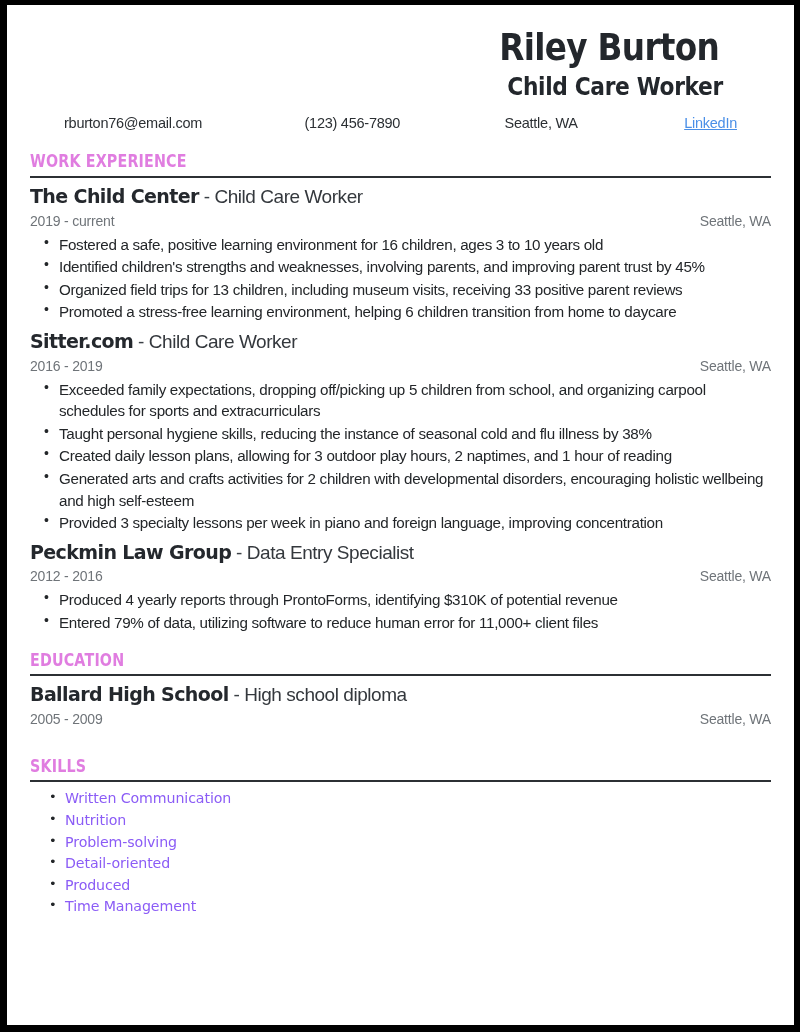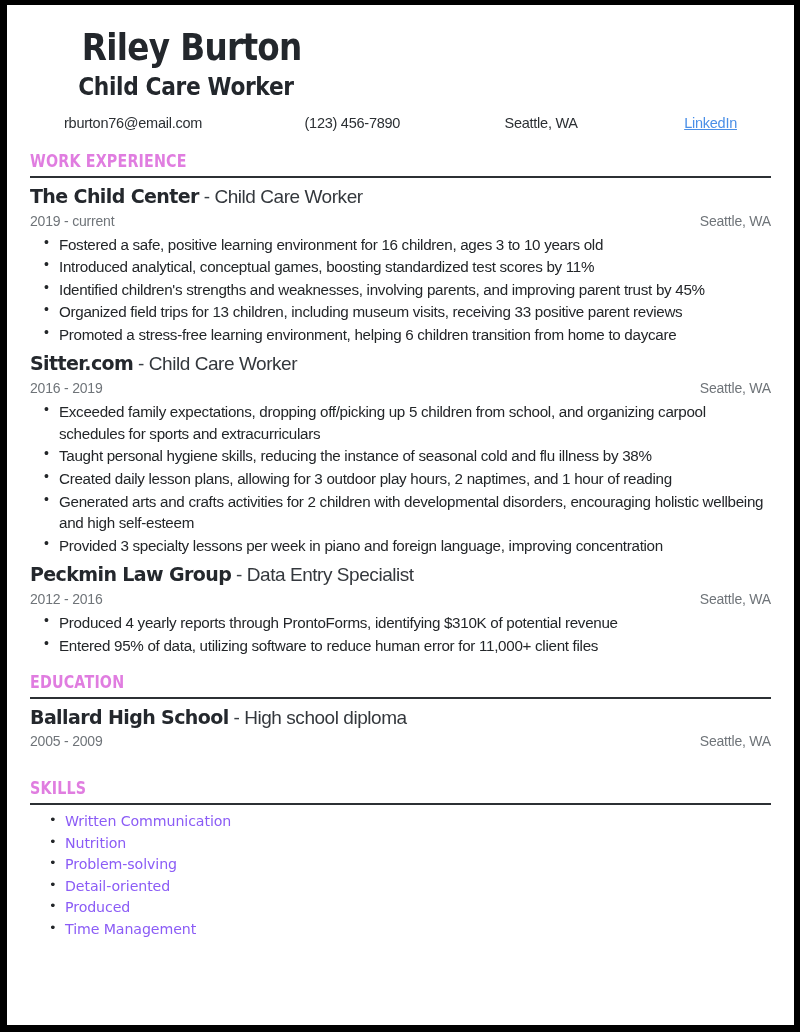--- a/index.html
+++ b/index.html
@@ -23,21 +23,21 @@
     height: 1020px;
     background: #ffffff;
     overflow: hidden;
   }
 
   #inner {
     padding: 22px 23px 0 23px;
   }
 
   
-  .hdr { text-align: left; }
+  .hdr { text-align: right; }
 
   .name {
     font-family: "DejaVu Sans", sans-serif;
     font-size: 38px;
     font-weight: bold;
     color: #23272c;
     letter-spacing: -0.8px;
     line-height: 1.08;
     transform: scaleX(0.86);
     transform-origin: center;
@@ -199,21 +199,20 @@
           <span class="org">The Child Center</span>
           <span class="dash">-</span>
           <span class="pos">Child Care Worker</span>
         </div>
         <div class="entry-meta">
           <span>2019 - current</span>
           <span>Seattle, WA</span>
         </div>
         <ul class="bullets">
           <li>Fostered a safe, positive learning environment for 16 children, ages 3 to 10 years old</li>
-          <li>Introduced analytical, conceptual games, boosting standardized test scores by 11%</li>
           <li>Identified children's strengths and weaknesses, involving parents, and improving parent trust by 45%</li>
           <li>Organized field trips for 13 children, including museum visits, receiving 33 positive parent reviews</li>
           <li>Promoted a stress-free learning environment, helping 6 children transition from home to daycare</li>
         </ul>
       </div>
 
       <div class="entry spaced">
         <div class="entry-title">
           <span class="org">Sitter.com</span>
           <span class="dash">-</span>
@@ -237,21 +236,21 @@
           <span class="org">Peckmin Law Group</span>
           <span class="dash">-</span>
           <span class="pos">Data Entry Specialist</span>
         </div>
         <div class="entry-meta">
           <span>2012 - 2016</span>
           <span>Seattle, WA</span>
         </div>
         <ul class="bullets">
           <li>Produced 4 yearly reports through ProntoForms, identifying $310K of potential revenue</li>
-          <li>Entered 95% of data, utilizing software to reduce human error for 11,000+ client files</li>
+          <li>Entered 79% of data, utilizing software to reduce human error for 11,000+ client files</li>
         </ul>
       </div>
     </div>
 
     <div class="section">
       <div class="sec-head">EDUCATION</div>
       <div class="sec-rule"></div>
 
       <div class="entry">
         <div class="entry-title">

